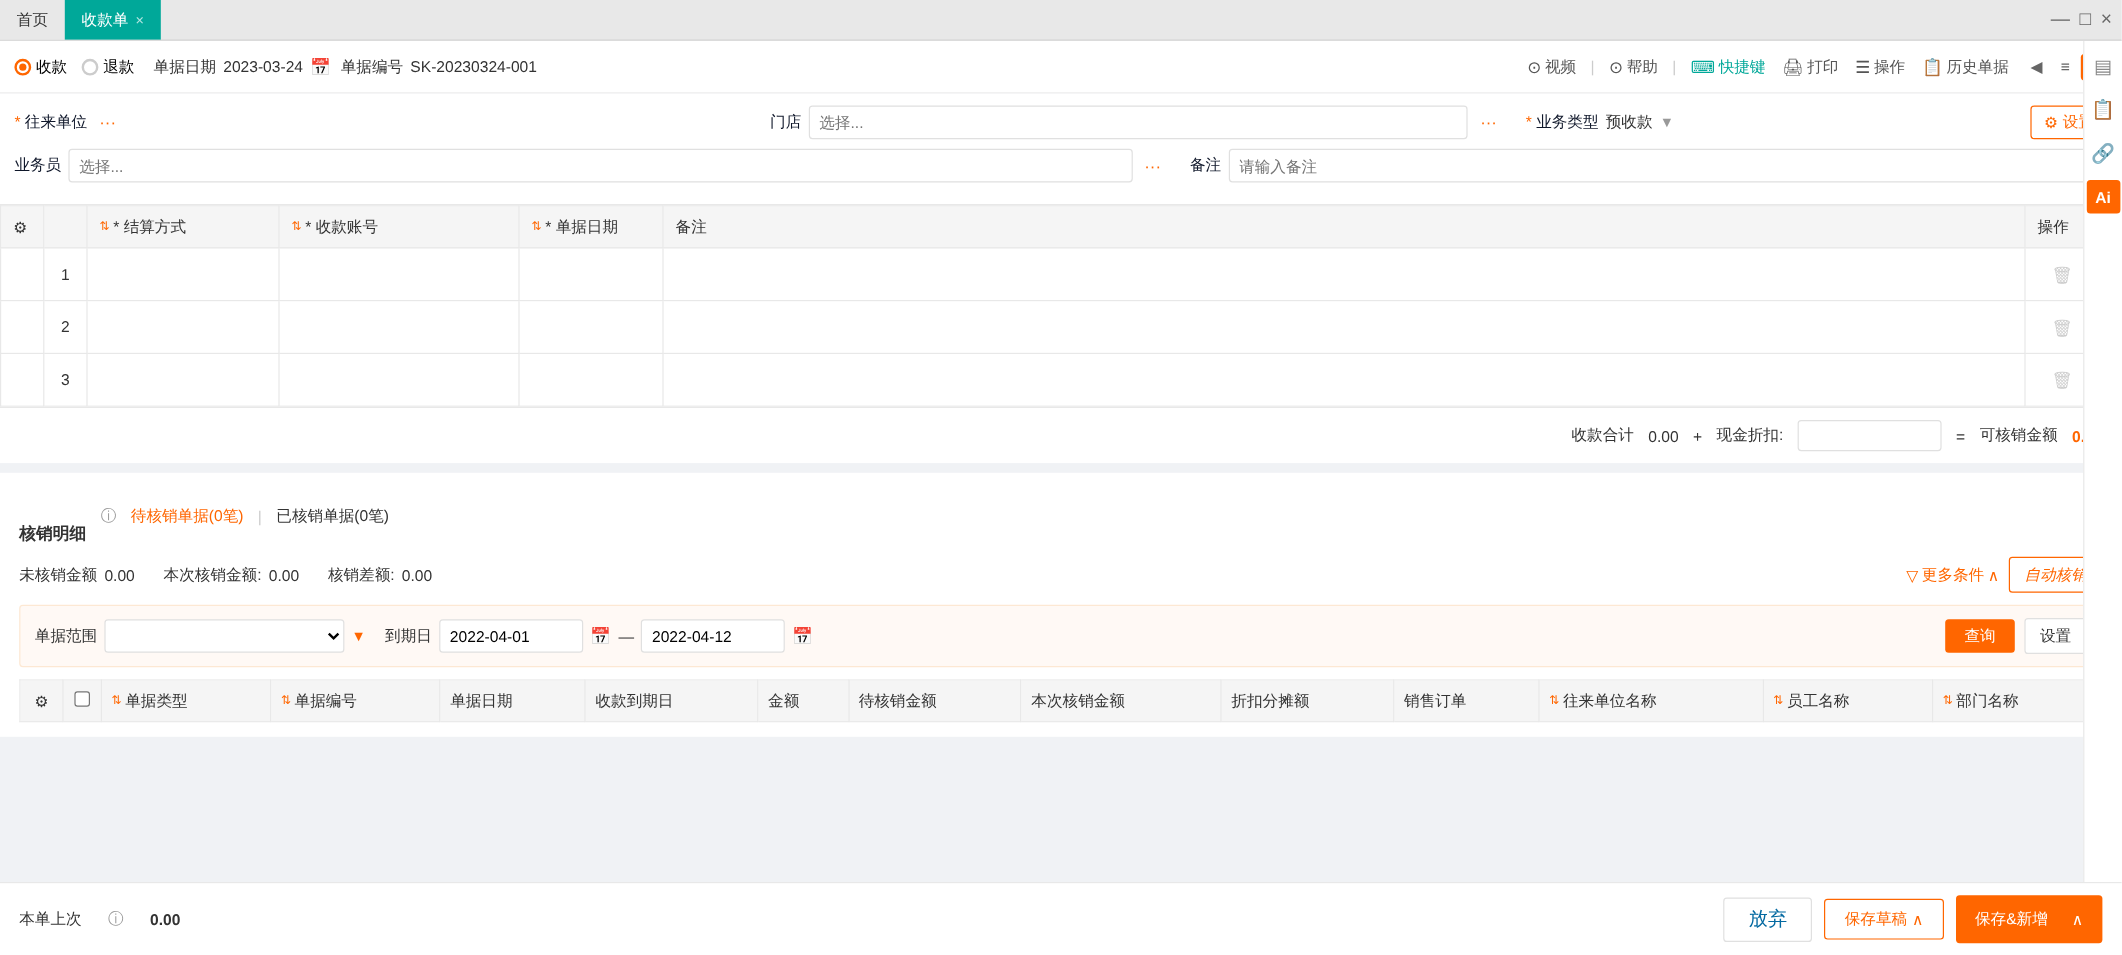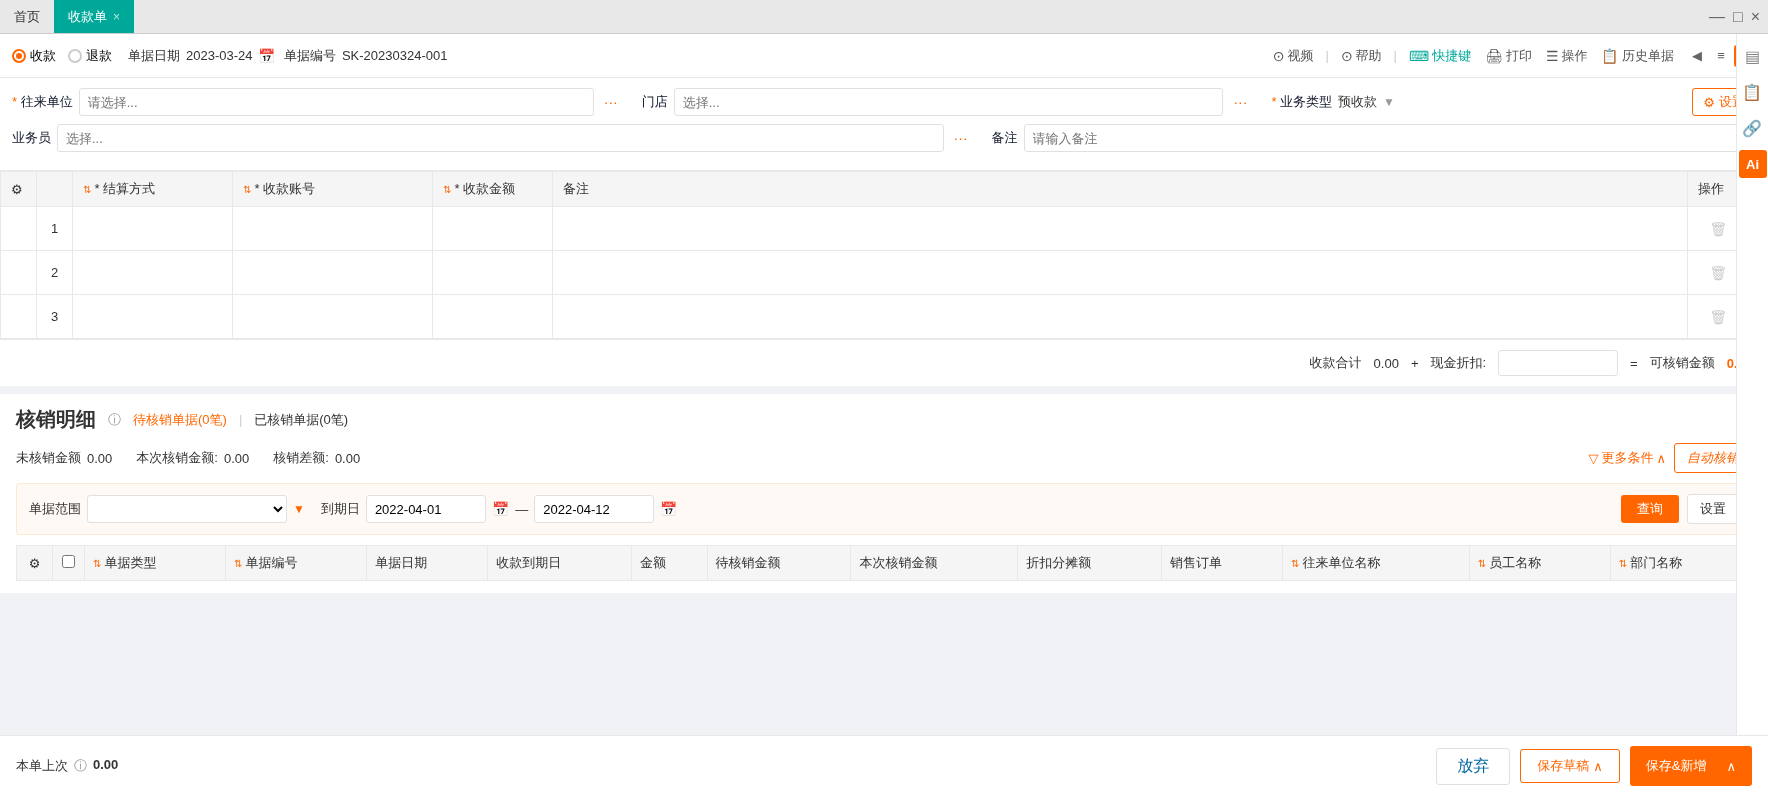--- a/index.html
+++ b/index.html
@@ -110,21 +110,21 @@
       width: 120px; height: 26px; border: 1px solid #e0e0e0; border-radius: 3px;
       padding: 0 6px; font-size: 13px; outline: none;
     }
 
     
     .section-sep { height: 8px; background: #f0f2f5; }
 
     
     .verify-section { background: #fff; padding: 12px 16px; }
     .verify-header { display: flex; align-items: center; gap: 12px; margin-bottom: 10px; }
-    .verify-title { font-size: 20px; font-weight: bold; color: #333; }
+    .verify-title { font-size: 14px; font-weight: bold; color: #333; margin-top: 30px; }
     .verify-info-icon { color: #999; font-size: 13px; cursor: pointer; }
     .verify-tab {
       display: flex; align-items: center; gap: 4px; cursor: pointer;
       color: #f60; font-size: 13px;
     }
     .verify-tab-sep { color: #ccc; }
 
     
     .stats-row { display: flex; align-items: center; gap: 24px; margin-bottom: 10px; }
     .stat-item { display: flex; align-items: center; gap: 6px; }
@@ -169,21 +169,21 @@
     .bottom-table th {
       background: #f5f5f5; border: 1px solid #e8e8e8; padding: 8px 8px;
       text-align: left; font-weight: normal; color: #333; white-space: nowrap; font-size: 12px;
     }
 
     
     .footer {
       display: flex; align-items: center; background: #fff; border-top: 1px solid #e8e8e8;
       padding: 10px 16px; position: fixed; bottom: 0; left: 0; right: 0; z-index: 10;
     }
-    .footer-left { display: flex; align-items: flex-start; gap: 6px; }
+    .footer-left { display: flex; align-items: center; gap: 22px; }
     .footer-label { color: #333; }
     .footer-value { color: #333; font-weight: bold; }
     .footer-right { margin-left: auto; display: flex; align-items: center; gap: 10px; }
     .btn-abandon {
       background: #fff; border: 1px solid #e0e0e0; color: #0369a1; border-radius: 3px;
       padding: 7px 20px; cursor: pointer; font-size: 16px;
     }
     .btn-draft {
       background: #fff; border: 1px solid #f60; color: #f60; border-radius: 3px;
       padding: 7px 16px; cursor: pointer; font-size: 13px; display: flex; align-items: center; gap: 4px;
@@ -279,21 +279,20 @@
       <div class="layout-icon">≡</div>
       <div class="layout-icon active">▦</div>
     </div>
   </div>
 </div>
 
 <div class="form-area">
   <div class="form-row">
     <div class="form-field" style="flex:2.5">
       <span class="form-field-label required">往来单位</span>
-      <input class="form-input" type="text" placeholder="请选择..." style="">
       <span class="form-more">···</span>
     </div>
     <div class="form-field" style="flex:2.5;margin-left:24px">
       <span class="form-field-label">门店</span>
       <input class="form-input" type="text" placeholder="选择..." style="">
       <span class="form-more">···</span>
     </div>
     <div class="form-field" style="flex:2;margin-left:24px">
       <span class="form-field-label required">业务类型</span>
       <div class="form-select-area">
@@ -337,21 +336,21 @@
         </th>
         <th class="col-account">
           <div class="th-sort">
             <span style="color:#f60;font-size:10px">⇅</span>
             <span>* 收款账号</span>
           </div>
         </th>
         <th class="col-amount">
           <div class="th-sort">
             <span style="color:#f60;font-size:10px">⇅</span>
-            <span>* 收款金额</span>
+            <span>* 单据日期</span>
           </div>
         </th>
         <th>
           <span>备注</span>
         </th>
         <th class="col-action">
           <span>操作</span>
         </th>
       </tr>
     </thead>

